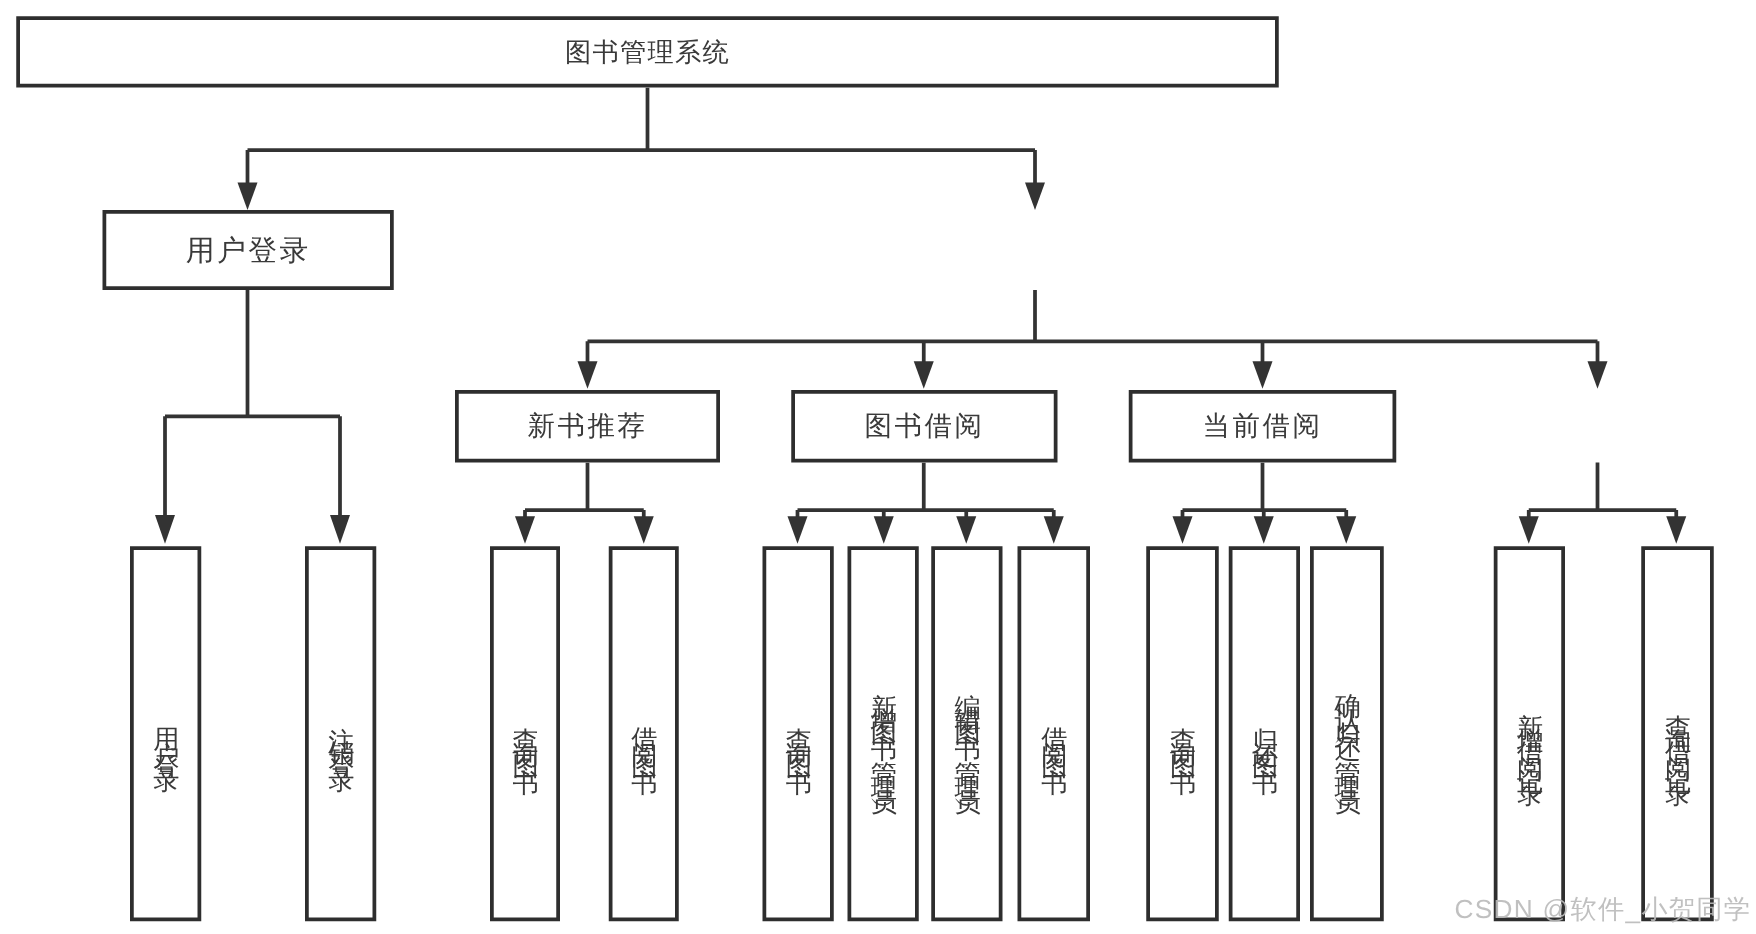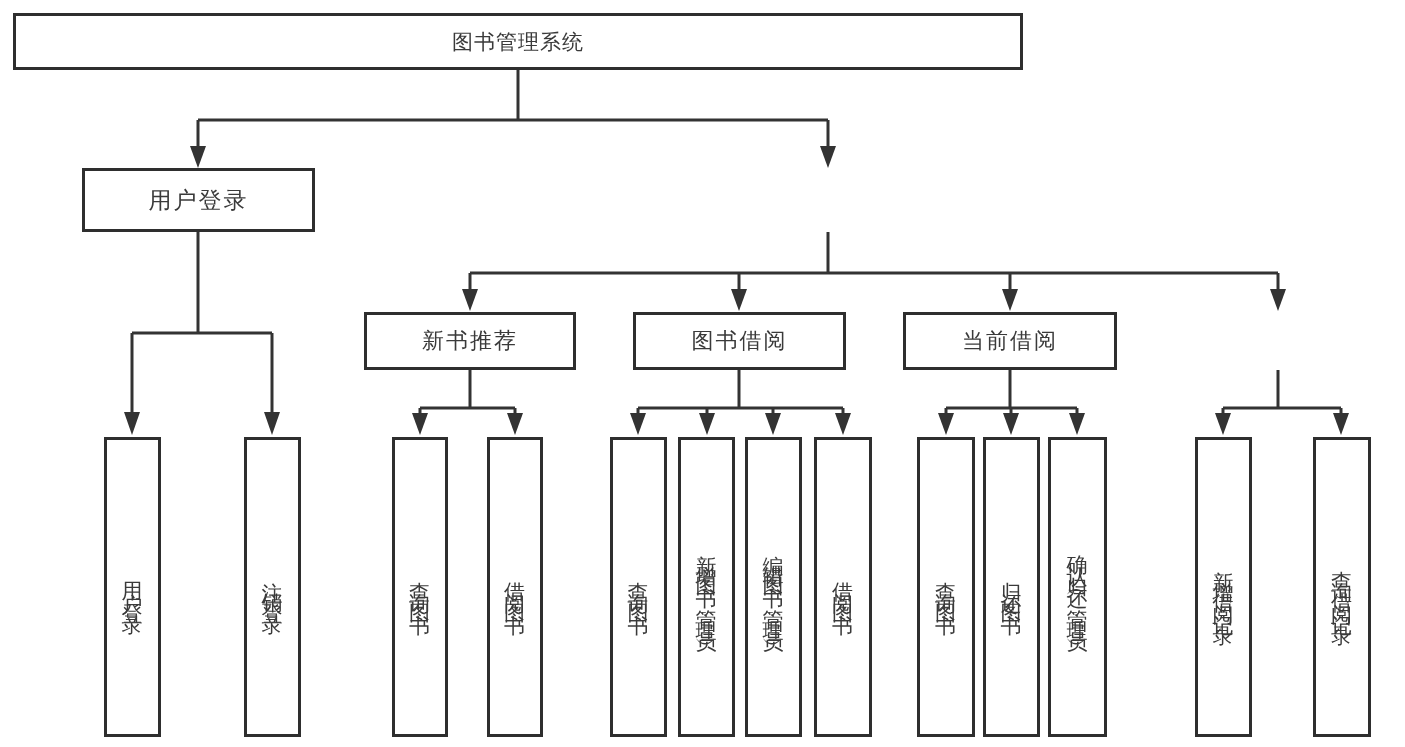--- a/index.html
+++ b/index.html
@@ -166,14 +166,15 @@
     <span>确认归还（管理员）</span>
   </div>
 
   <div class="node leaf" style="left:1195px; top:437px; width:57px; height:300px;">
     <span>新增借阅记录</span>
   </div>
   <div class="node leaf" style="left:1313px; top:437px; width:58px; height:300px;">
     <span>查询借阅记录</span>
   </div>
 
+  <div class="watermark">CSDN @软件_小贺同学</div>
 
 </div>
 
 </body></html>

